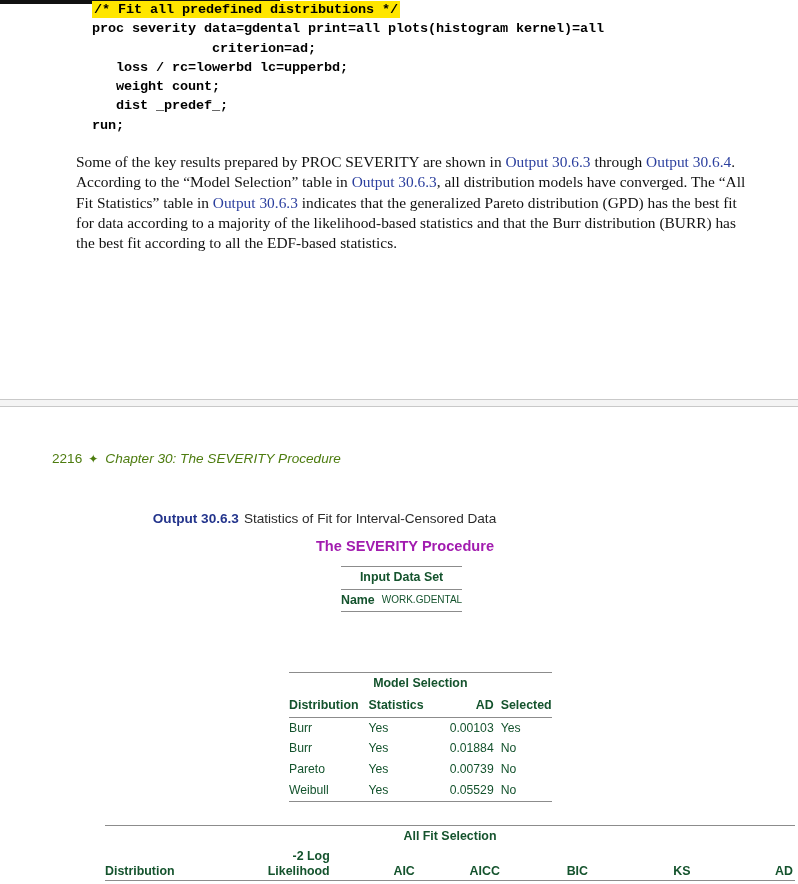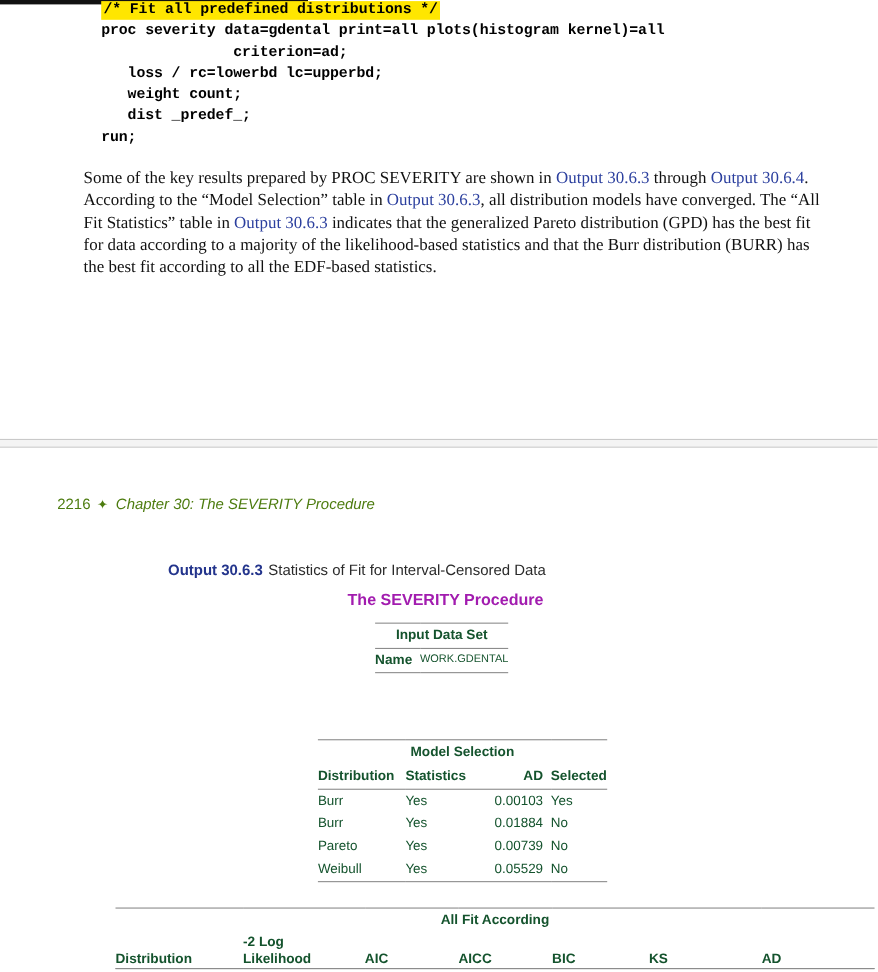--- a/index.html
+++ b/index.html
@@ -200,21 +200,21 @@
     font-size: 12.4px;
     padding: 1px 0 2px 0;
   }
   #all-fit-statistics th {
     font-weight: bold;
     font-size: 12.4px;
     vertical-align: bottom;
     line-height: 15px;
   }
   #all-fit-statistics th.h-dist { text-align: left; }
-  #all-fit-statistics th.h-num  { text-align: left; padding-right: 2px; }
+  #all-fit-statistics th.h-num  { text-align: right; padding-right: 2px; }
   #all-fit-statistics td.v-dist { text-align: left; }
   #all-fit-statistics td.v-num  { text-align: right; padding-right: 2px; }
   .star { display: inline-block; width: 12px; text-align: left; }
 </style>
 </head>
 <body>
 
 <div class="top-strip"></div>
 
 <div class="code-block" id="code-block"><div class="code-line first"><span class="hl">/* Fit all predefined distributions */</span></div><div class="code-line">proc severity data=gdental print=all plots(histogram kernel)=all</div><div class="code-line">               criterion=ad;</div><div class="code-line">   loss / rc=lowerbd lc=upperbd;</div><div class="code-line">   weight count;</div><div class="code-line">   dist _predef_;</div><div class="code-line">run;</div></div>
@@ -285,21 +285,21 @@
         <td class="c-conv rule-bottom">Yes</td>
         <td class="c-ad rule-bottom">0.05529</td>
         <td class="c-sel rule-bottom">No</td>
       </tr>
     </tbody>
 </table>
 
 <table class="sas-table" id="all-fit-statistics">
   <thead>
     <tr>
-      <td class="tbl-title rule-top" colspan="7">All Fit According</td>
+      <td class="tbl-title rule-top" colspan="7">All Fit Selection</td>
     </tr>
     <tr id="afs-head">
         <th class="h-dist rule-bottom">
           <div>Distribution</div>
         </th>
         <th class="h-num rule-bottom">
           <div>-2 Log</div>
           <div>Likelihood</div>
         </th>
         <th class="h-num rule-bottom">

